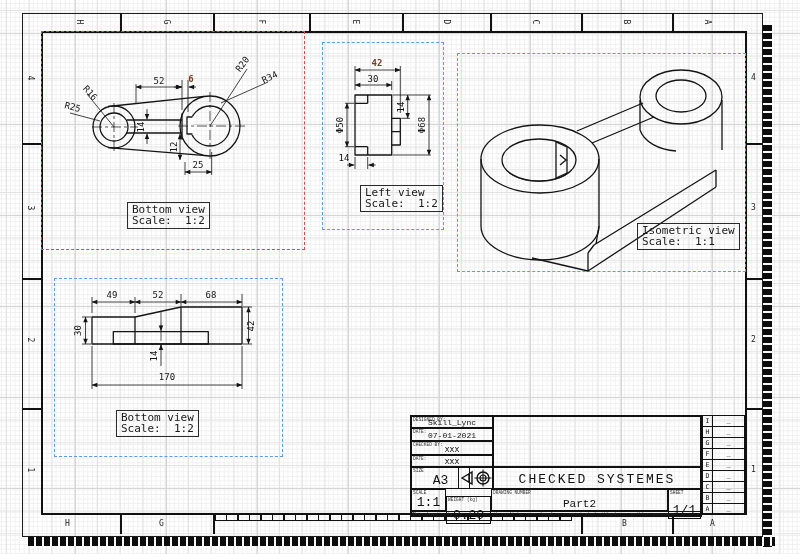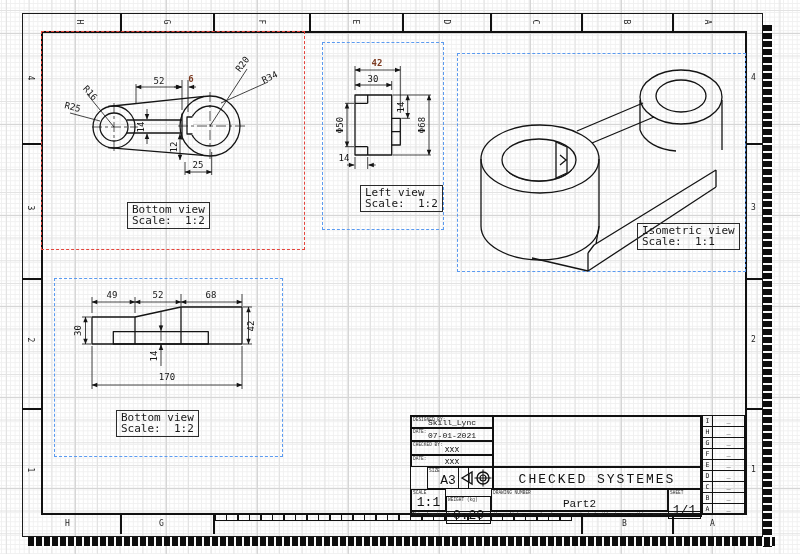--- a/index.html
+++ b/index.html
@@ -246,21 +246,21 @@
     </div>
     <div class="cell" style="left:0;top:25px;width:82px;height:14px">
       <span class="lbl">CHECKED BY:</span>
       <span class="val">XXX</span>
     </div>
     <div class="cell" style="left:0;top:39px;width:82px;height:12px">
       <span class="lbl">DATE:</span>
       <span class="val">XXX</span>
     </div>
     <div class="cell" style="left:82px;top:0;width:208px;height:51px"></div>
-    <div class="cell" style="left:16px;top:51px;width:42px;height:22px">
+    <div class="cell" style="left:0;top:51px;width:59px;height:22px">
       <span class="lbl">SIZE</span>
       <span class="val big">A3</span>
     </div>
     <div class="cell" style="left:47px;top:51px;width:35px;height:22px">
       <svg width="33" height="20" viewBox="0 0 33 20">
         <path d="M3 10 L13 4 L13 16 Z M10 5.8 L10 14.2" fill="none" stroke="#111" stroke-width="1.4"></path>
         <circle cx="24" cy="10" r="6" fill="none" stroke="#111" stroke-width="1.4"></circle>
         <circle cx="24" cy="10" r="3" fill="none" stroke="#111" stroke-width="1.2"></circle>
         <path d="M15.5 10 L32.5 10 M24 1.5 L24 18.5" stroke="#111" stroke-width="1"></path>
       </svg>

